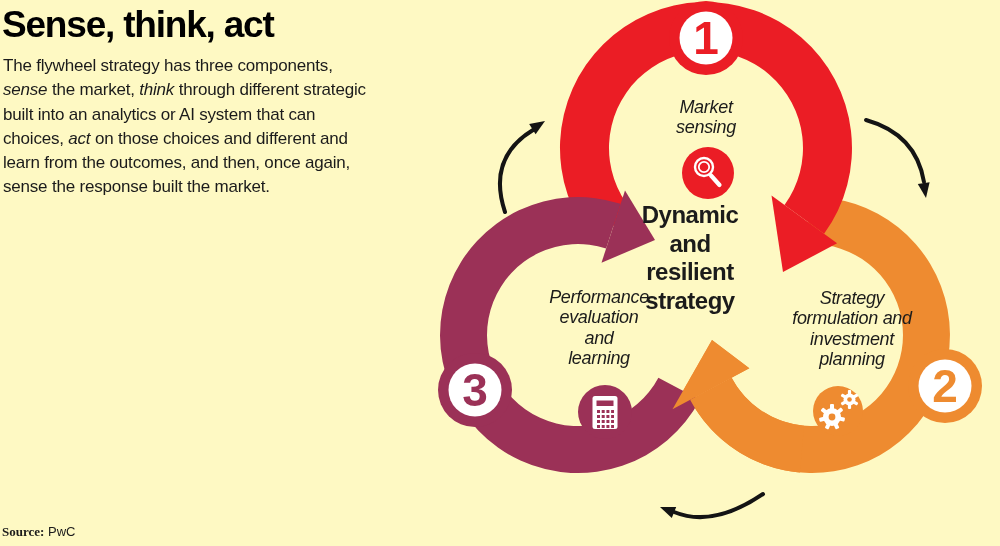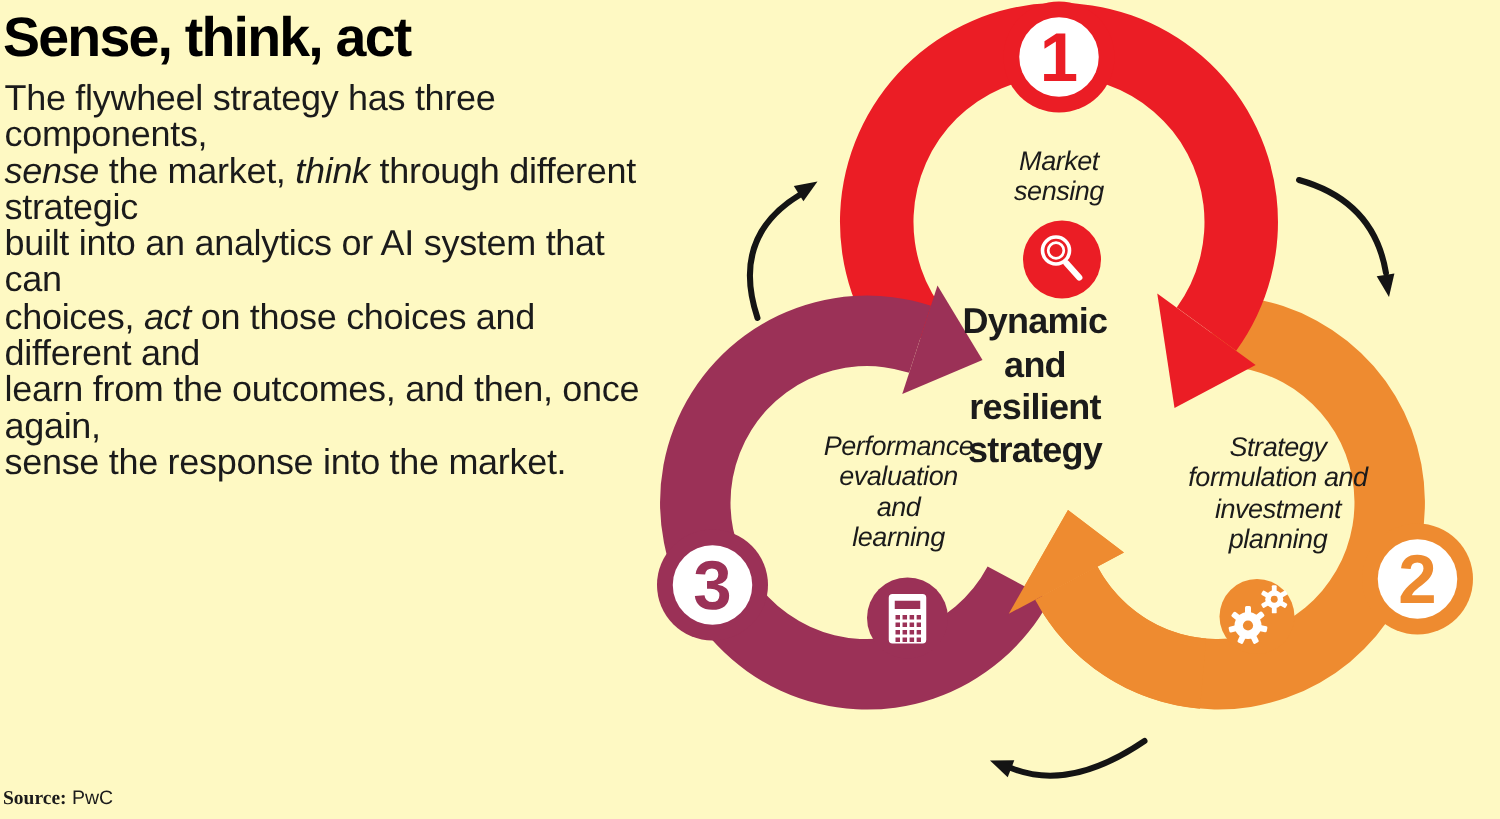--- a/index.html
+++ b/index.html
@@ -1,19 +1,19 @@
 <!DOCTYPE html>
 <html style="--c-red: #EB1D25; --c-orange: #EE8B30; --c-purple: #9B3157; --c-ink: #1B1B1B; --c-arrow: #141414; --c-white: #FFFFFF;"><head>
 <meta charset="utf-8">
 <style>
   html,body{margin:0;padding:0;background:#fff;}
   .canvas{position:relative;width:1000px;height:546px;background:#fef9c3;overflow:hidden;
           font-family:"Liberation Sans","DejaVu Sans",sans-serif;color:#1b1b1b;}
   .title{position:absolute;left:2px;top:4px;font-size:37px;font-weight:700;letter-spacing:-1.2px;color:#000;}
-  .intro{position:absolute;left:3px;top:54px;width:430px;font-size:24px;line-height:24.3px;letter-spacing:-0.2px;}
+  .intro{position:absolute;left:3px;top:54px;width:430px;font-size:17px;line-height:24.3px;letter-spacing:-0.2px;}
   .intro i{font-style:italic;}
   .diagram-svg{position:absolute;left:0;top:0;width:1000px;height:546px;}
   .dlabel{position:absolute;text-align:center;font-style:italic;font-size:18px;line-height:20.4px;letter-spacing:-0.3px;color:#1b1b1b;}
   .dlabel span{display:block;text-align:center;}
   .center-title{position:absolute;text-align:center;font-weight:700;font-size:24px;line-height:28.5px;letter-spacing:-0.5px;color:#1b1b1b;}
   .center-title span{display:block;}
   .source{position:absolute;left:2px;top:524px;font-size:13px;color:#1b1b1b;}
   .source b{font-weight:700;font-family:Liberation Serif, serif;}
   .num{font:700 46px "Liberation Sans","DejaVu Sans",sans-serif;}
 </style>
@@ -23,21 +23,21 @@
 <div class="canvas">
 
   <div class="title">Sense, think, act</div>
 
   <div class="intro">
       <div><span>The flywheel strategy has three components,</span></div>
       <div><i>sense</i><span> the market, </span><i>think</i><span> through different strategic</span></div>
       <div><span>built into an analytics or AI system that can</span></div>
       <div><span>choices, </span><i>act</i><span> on those choices and different and</span></div>
       <div><span>learn from the outcomes, and then, once again,</span></div>
-      <div><span>sense the response into the market.</span></div>
+      <div><span>sense the response built the market.</span></div>
     </div>
 
   <svg class="diagram-svg" viewBox="0 0 1000 546" xmlns="http://www.w3.org/2000/svg" aria-hidden="true">
 
     <g>
       <path fill="var(--c-orange)" d="M807.2,197.1 A138,138 0 1 1 690.1,399.8 L731.6,377.7 A91,91 0 1 0 808.8,244.1 Z"></path>
       <path fill="var(--c-orange)" d="M672.5,409.2 L749.3,368.3 L712,340 Z"></path>
       <circle cx="945" cy="386" r="37" fill="var(--c-orange)"></circle>
       <circle cx="945" cy="386" r="26.5" fill="var(--c-white)"></circle>
       <text class="num" x="945" y="402" text-anchor="middle" fill="var(--c-orange)">2</text>

